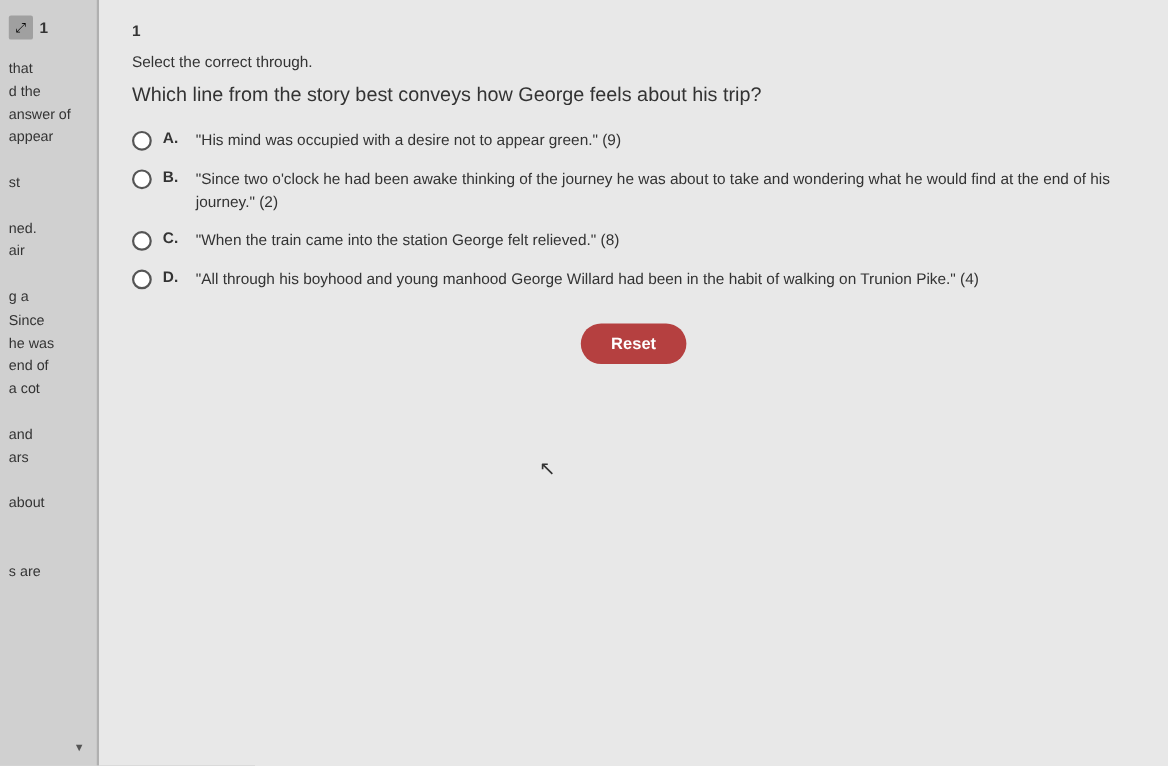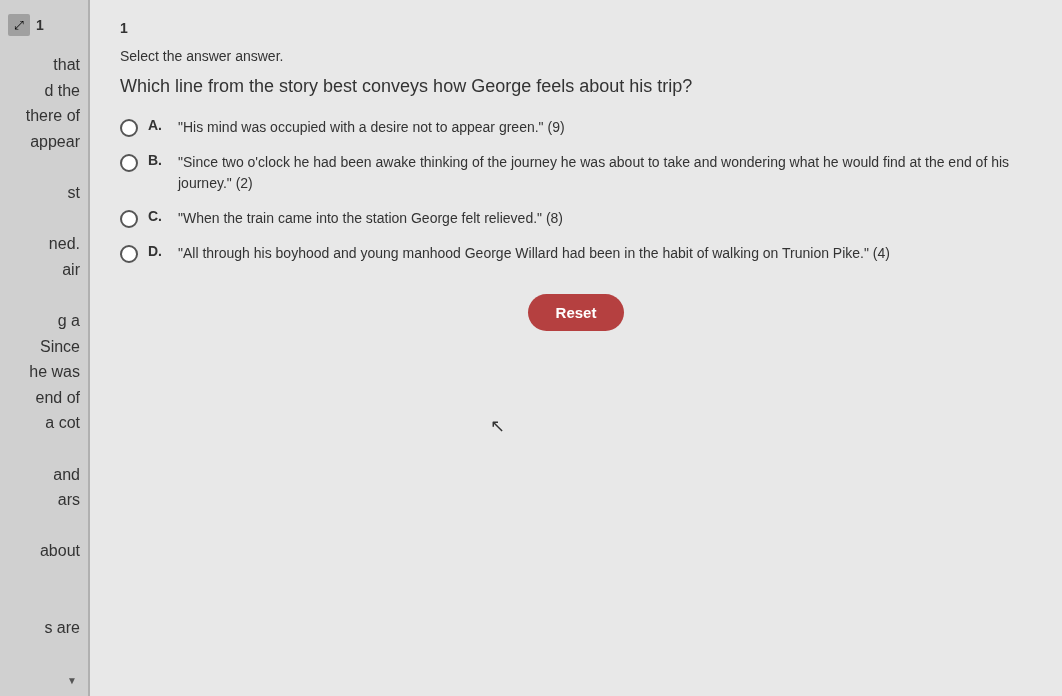--- a/index.html
+++ b/index.html
@@ -43,24 +43,23 @@
       display: flex;
       align-items: center;
       justify-content: center;
       font-size: 12px;
       cursor: pointer;
       border-radius: 2px;
     }
 
     .sidebar-text-content {
       padding: 10px 8px;
-      font-size: 16px;
+      font-size: 13px;
       color: #333;
       line-height: 1.6;
-      text-align: right;
     }
 
     .sidebar-scroll-down {
       position: absolute;
       bottom: 8px;
       right: 8px;
       width: 16px;
       height: 16px;
       display: flex;
       align-items: center;
@@ -184,21 +183,21 @@
 <body>
 
 <div class="sidebar">
   <div class="sidebar-top-icons">
     <div class="sidebar-icon-box">⤢</div>
     <span style="font-size:14px; font-weight:bold; color:#333;">1</span>
   </div>
   <div class="sidebar-text-content">
     <div>that</div>
     <div>d the</div>
-    <div>there of</div>
+    <div>answer of</div>
     <div>appear</div>
     <br>
     <div>st</div>
     <br>
     <div>ned.</div>
     <div>air</div>
     <br>
     <div>g a</div>
     <div>Since</div>
     <div>he was</div>
@@ -213,21 +212,21 @@
     <br>
     <div>s are</div>
   </div>
   <div class="sidebar-scroll-down">
     <span>▼</span>
   </div>
 </div>
 
 <div class="main-content">
   <div class="question-number">1</div>
-  <div class="instruction">Select the answer answer.</div>
+  <div class="instruction">Select the correct through.</div>
   <div class="question-text">Which line from the story best conveys how George feels about his trip?</div>
 
   <div class="options-container">
 
     <div class="option-row">
       <input type="radio" class="option-radio" name="answer" value="A" style="">
       <span class="option-label">A.</span>
       <span class="option-text">"His mind was occupied with a desire not to appear green." (9)</span>
     </div>
 

